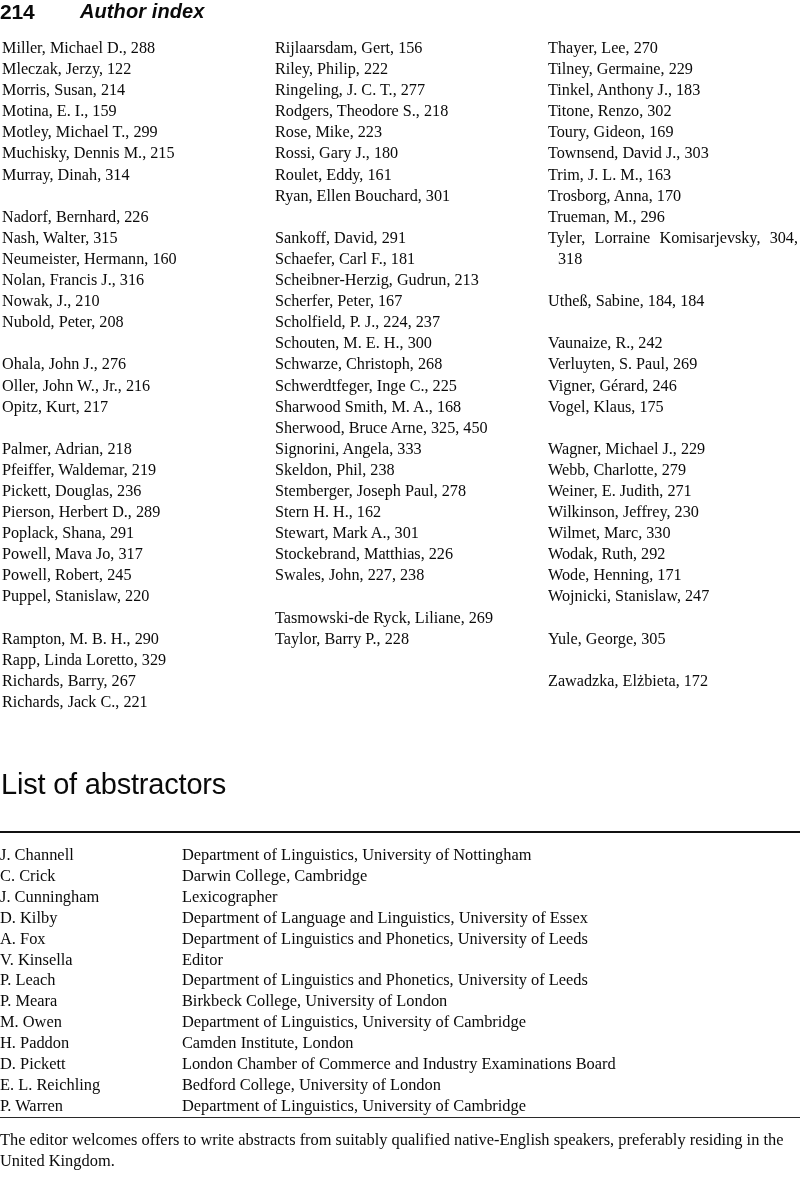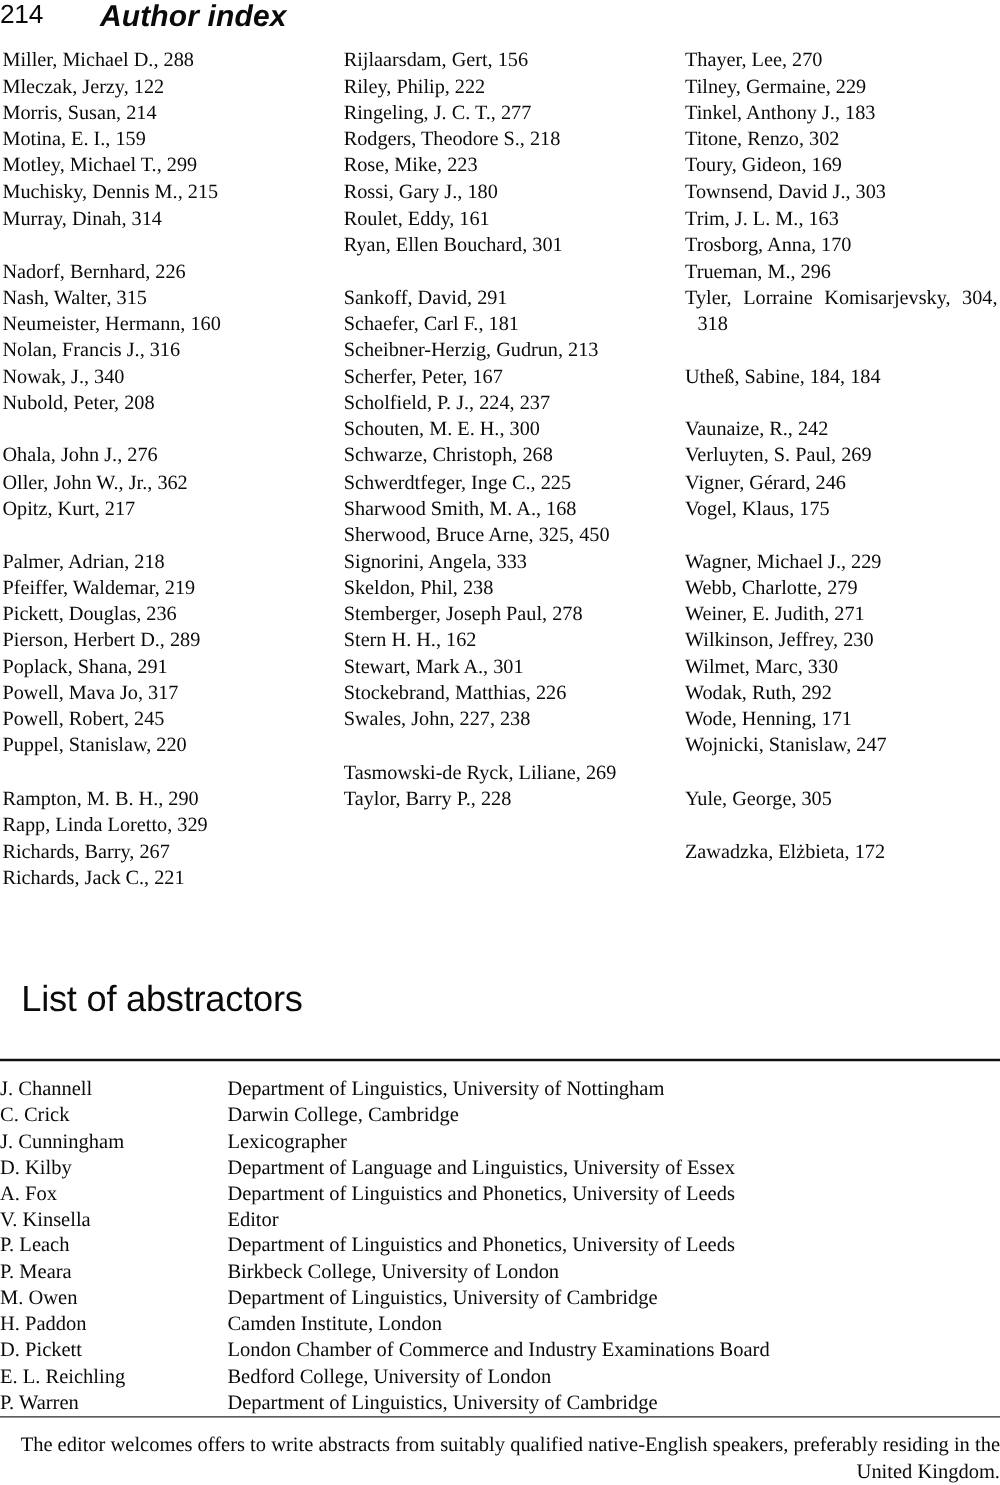--- a/index.html
+++ b/index.html
@@ -29,28 +29,28 @@
     left: 0;
     width: 800px;
     height: 30px;
     font-family: "Liberation Sans", "DejaVu Sans", sans-serif;
   }
   .folio {
     position: absolute;
     left: 0;
     top: 0;
     font-size: 21px;
-    font-weight: normal;
+    font-weight: bold;
     letter-spacing: -0.2px;
   }
   .head-title {
     position: absolute;
     left: 80px;
     top: 0;
-    font-size: 24px;
+    font-size: 20px;
     font-weight: bold;
     font-style: italic;
     letter-spacing: 0.1px;
   }
 
   
   .index-area {
     position: absolute;
     top: 38px;
     left: 0;
@@ -86,21 +86,21 @@
     position: absolute;
     left: 0;
     top: 768px;
     width: 800px;
   }
   .section-title {
     font-family: "Liberation Sans", "DejaVu Sans", sans-serif;
     font-size: 29px;
     font-weight: normal;
     letter-spacing: -0.2px;
-    margin: 16px;
+    margin: 0;
     padding: 0 0 0 1px;
   }
   .rule {
     width: 800px;
     height: 2px;
     background: #111;
     margin: 0;
   }
   .rule-top   { margin-top: 30px; }
   .rule-bot   { margin-top: 0; height: 1px; background: #2a2a2a; }
@@ -119,21 +119,20 @@
   }
   td.abs-name { width: 181px; white-space: nowrap; }
   td.abs-aff  { width: 615px; }
 
   .closing {
     margin: 0;
     padding-top: 11px;
     font-size: 16.4px;
     line-height: 21px;
     width: 800px;
-    text-align: right;
   }
 </style>
 </head>
 <body>
 
 <div class="page">
 
   <div class="running-head">
     <span class="folio">214</span>
     <span class="head-title">Author index</span>
@@ -146,25 +145,25 @@
         <p class="entry">Morris, Susan, 214</p>
         <p class="entry">Motina, E. I., 159</p>
         <p class="entry">Motley, Michael T., 299</p>
         <p class="entry">Muchisky, Dennis M., 215</p>
         <p class="entry">Murray, Dinah, 314</p>
         <div class="gap"></div>
         <p class="entry">Nadorf, Bernhard, 226</p>
         <p class="entry">Nash, Walter, 315</p>
         <p class="entry">Neumeister, Hermann, 160</p>
         <p class="entry">Nolan, Francis J., 316</p>
-        <p class="entry">Nowak, J., 340</p>
+        <p class="entry">Nowak, J., 210</p>
         <p class="entry">Nubold, Peter, 208</p>
         <div class="gap"></div>
         <p class="entry">Ohala, John J., 276</p>
-        <p class="entry">Oller, John W., Jr., 362</p>
+        <p class="entry">Oller, John W., Jr., 216</p>
         <p class="entry">Opitz, Kurt, 217</p>
         <div class="gap"></div>
         <p class="entry">Palmer, Adrian, 218</p>
         <p class="entry">Pfeiffer, Waldemar, 219</p>
         <p class="entry">Pickett, Douglas, 236</p>
         <p class="entry">Pierson, Herbert D., 289</p>
         <p class="entry">Poplack, Shana, 291</p>
         <p class="entry">Powell, Mava Jo, 317</p>
         <p class="entry">Powell, Robert, 245</p>
         <p class="entry">Puppel, Stanislaw, 220</p>

